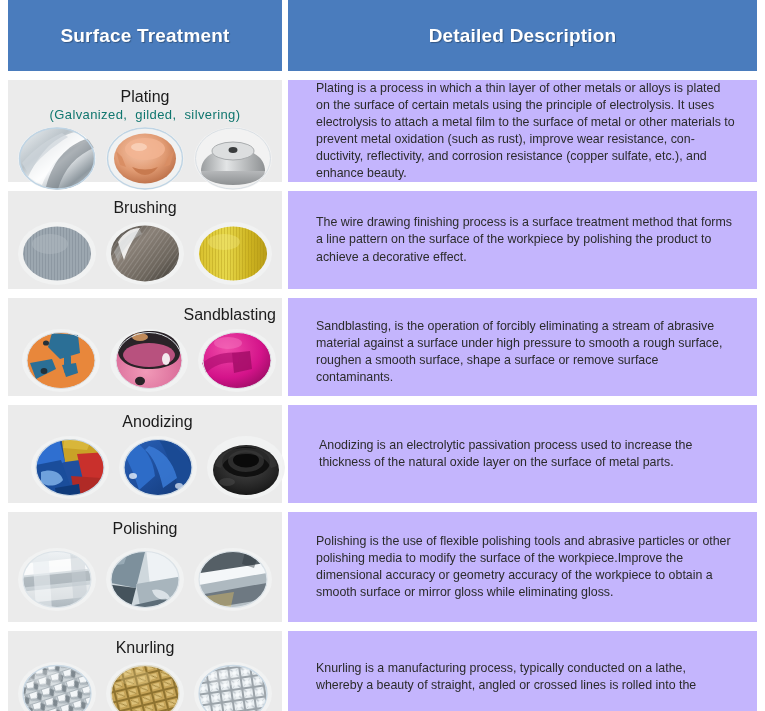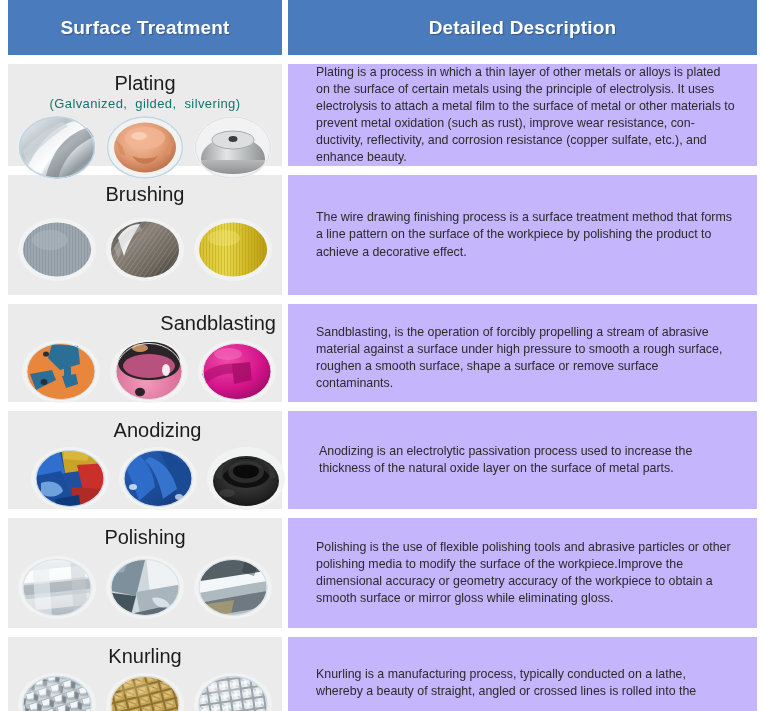--- a/index.html
+++ b/index.html
@@ -13,21 +13,21 @@
   .table {
     position: relative;
     width: 765px;
     height: 711px;
     padding: 0 8px;
   }
 
   
   .header-row {
     display: flex;
-    height: 55px;
+    height: 71px;
     gap: 6px;
     margin-bottom: 9px;
   }
   .th {
     background: #4a7cbd;
     display: flex;
     align-items: center;
     justify-content: center;
   }
   .th-left  { width: 274px; }
@@ -67,21 +67,21 @@
     color: #2b2b2b;
   }
 
   
   .title-block {
     text-align: center;
     line-height: 1.18;
     margin-bottom: 4px;
   }
   .title-main {
-    font-size: 20px;
+    font-size: 16px;
     color: #1b1b1b;
   }
   .title-sub {
     font-size: 13px;
     color: #0f766e;
     letter-spacing: .4px;
     white-space: pre;
   }
 
   
@@ -96,21 +96,21 @@
     width: 78px; height: 63px;
     border-radius: 50%;
     overflow: hidden;
     position: relative;
     flex: 0 0 auto;
   }
   .thumb svg { display: block; width: 100%; height: 100%; }
 
   
   .row-1 .cell-left, .row-1 .cell-right { height: 102px; }
-  .row-2 .cell-left, .row-2 .cell-right { height: 120px; }
+  .row-2 .cell-left, .row-2 .cell-right { height: 98px; }
   .row-3 .cell-left, .row-3 .cell-right { height: 98px; align-items: flex-end; }
   .row-4 .cell-left, .row-4 .cell-right { height: 98px; padding-left: 31px; }
   .row-5 .cell-left, .row-5 .cell-right { height: 110px; }
   .row-6 .cell-left, .row-6 .cell-right { height: 92px; }
 
   .row-1 .thumbs { margin-top: 1px; }
 </style>
 </head>
 <body>
 
@@ -319,21 +319,21 @@
             <ellipse cx="39" cy="31.5" rx="34" ry="28" fill="url(#g3c)"></ellipse>
             <path d="M34 24 L52 22 L54 40 L36 44 Z" fill="#a30d67" opacity=".85"></path>
             <path d="M4 34 C14 26 28 22 42 24 L40 34 C28 32 16 36 8 44 Z" fill="#b01072" opacity=".7"></path>
             <ellipse cx="30" cy="14" rx="14" ry="6" fill="#f77cc4" opacity=".45"></ellipse>
             <ellipse cx="39" cy="31.5" rx="34" ry="28" fill="none" stroke="#dde2e6" stroke-width="1"></ellipse>
           </svg>
         </div>
       </div>
     </div>
     <div class="cell-right">
-      <div class="desc">Sandblasting, is the operation of forcibly propelling a stream of abrasive material against a surface under high pressure to smooth a rough surface, roughen a smooth surface, shape a surface or remove surface contaminants.</div>
+      <div class="desc">Sandblasting, is the operation of forcibly eliminating a stream of abrasive material against a surface under high pressure to smooth a rough surface, roughen a smooth surface, shape a surface or remove surface contaminants.</div>
     </div>
   </div>
 
   <div class="row row-4">
     <div class="cell-left">
       <div class="title-block">
         <div class="title-main">Anodizing</div>
         <div class="title-sub"></div>
       </div>
       <div class="thumbs">

